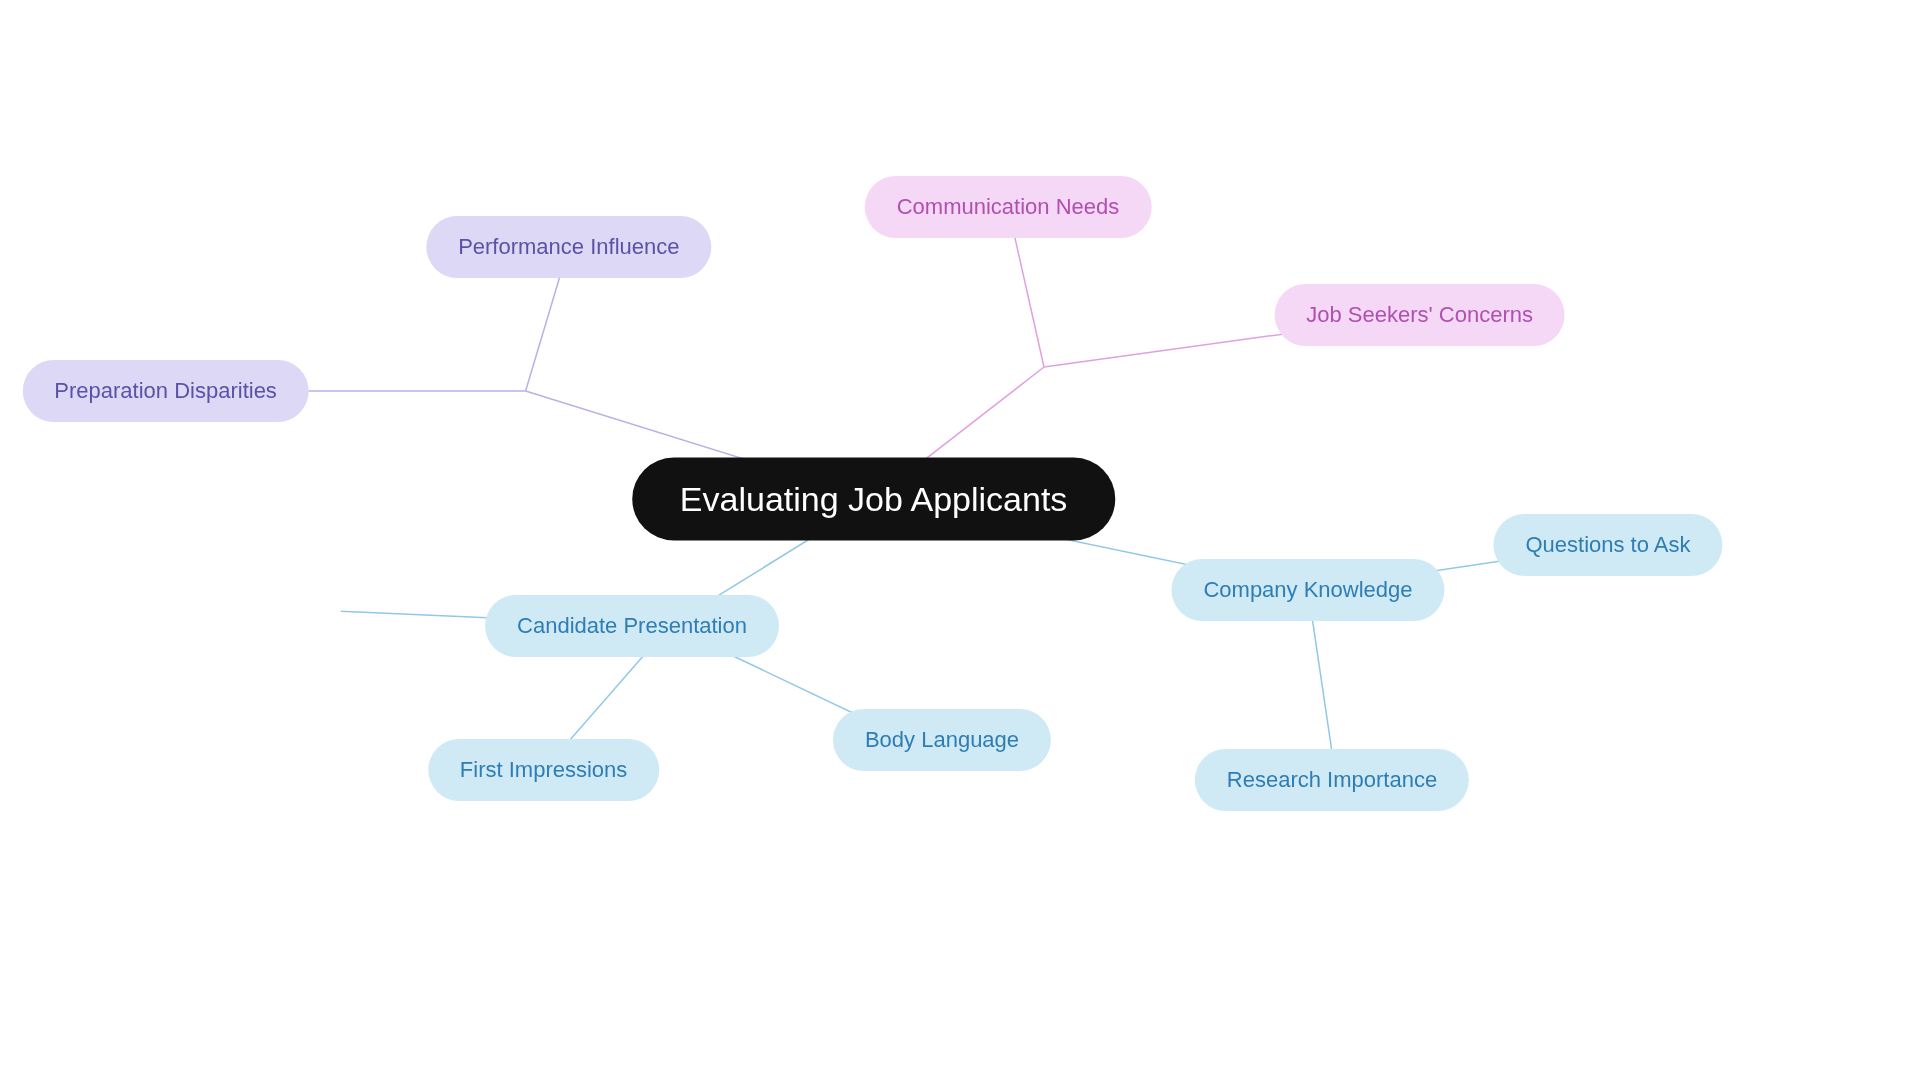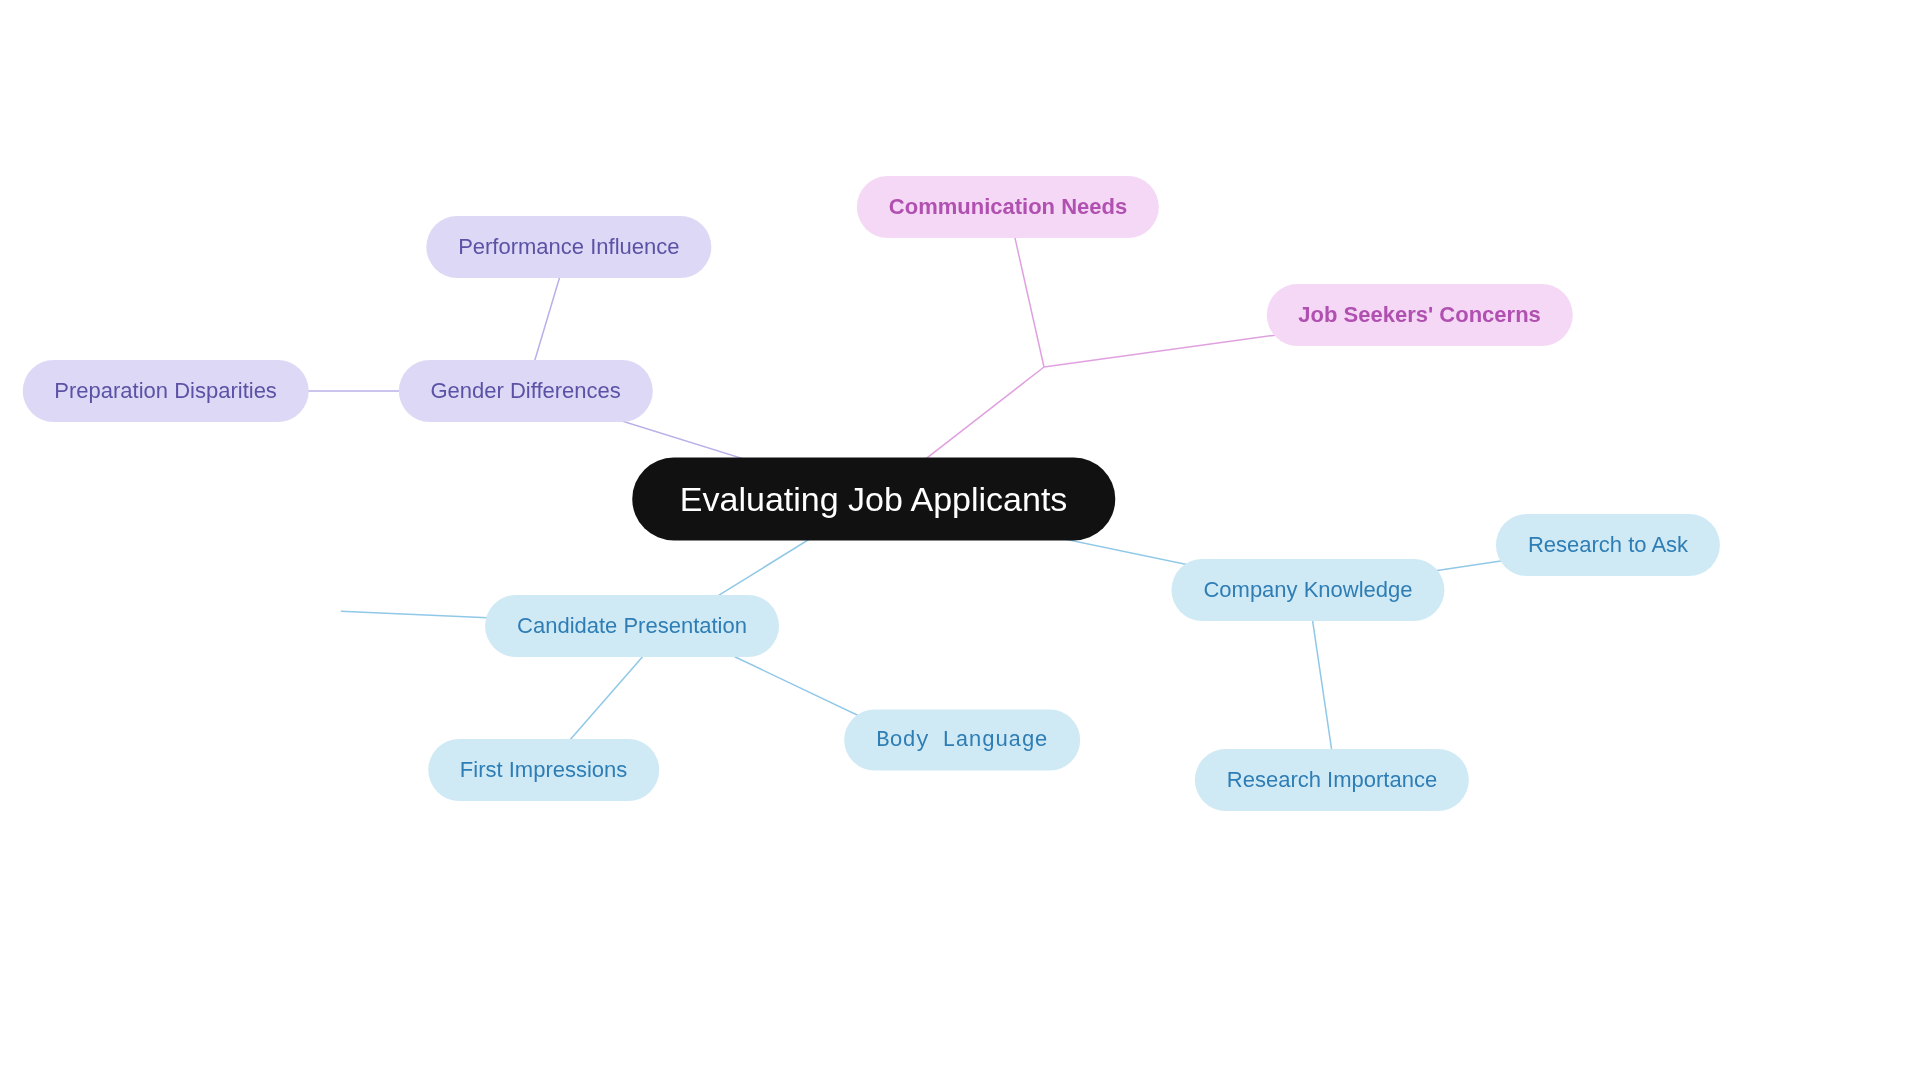--- a/index.html
+++ b/index.html
@@ -47,21 +47,20 @@
     }
     .node-purple {
       background: #ddd8f5;
       color: #5a52a5;
       border: none;
     }
     .node-pink {
       background: #f5d8f5;
       color: #b050b0;
       border: none;
-      font-weight: bold;
     }
     .node-blue {
       background: #d0eaf5;
       color: #2e7db5;
       border: none;
     }
   </style>
 </head>
 <body>
 
@@ -75,24 +74,23 @@
       <line x1="1044" y1="367.01666666666665" x2="1419.6" y2="315.27333333333337" stroke="#e0a0e0" stroke-width="1.5"></line>
       <line x1="873.6" y1="499.3833333333333" x2="1308" y2="589.6333333333333" stroke="#90c8e8" stroke-width="1.5"></line>
       <line x1="1308" y1="589.6333333333333" x2="1608" y2="545.11" stroke="#90c8e8" stroke-width="1.5"></line>
       <line x1="1308" y1="589.6333333333333" x2="1332" y2="752.0833333333334" stroke="#90c8e8" stroke-width="1.5"></line>
       <line x1="873.6" y1="499.3833333333333" x2="669.6" y2="625.7333333333333" stroke="#90c8e8" stroke-width="1.5"></line>
       <line x1="669.6" y1="625.7333333333333" x2="340.8" y2="611.2933333333333" stroke="#90c8e8" stroke-width="1.5"></line>
       <line x1="669.6" y1="625.7333333333333" x2="543.6" y2="770.1333333333333" stroke="#90c8e8" stroke-width="1.5"></line>
       <line x1="669.6" y1="625.7333333333333" x2="909.6" y2="740.0500000000001" stroke="#90c8e8" stroke-width="1.5"></line>
     </svg>
 <div class="node node-center" style="left: 873.6px; top: 499.383px;">Evaluating Job Applicants</div>
-    <div class="node node-purple" style="left: 525.6px; top: 391.083px;">Gender Differences</div>
     <div class="node node-purple" style="left: 568.8px; top: 246.683px;">Performance Influence</div>
     <div class="node node-purple" style="left: 165.6px; top: 391.083px;">Preparation Disparities</div>
     <div class="node node-pink" style="left: 1008px; top: 206.973px;">Communication Needs</div>
     <div class="node node-pink" style="left: 1419.6px; top: 315.273px;">Job Seekers' Concerns</div>
     <div class="node node-blue" style="left: 1308px; top: 589.633px;">Company Knowledge</div>
-    <div class="node node-blue" style="left: 1608px; top: 545.11px;">Research to Ask</div>
+    <div class="node node-blue" style="left: 1608px; top: 545.11px;">Questions to Ask</div>
     <div class="node node-blue" style="left: 1332px; top: 752.083px; margin-top: 28px;">Research Importance</div>
     <div class="node node-blue" style="left: 632px; top: 625.733px;">Candidate Presentation</div>
     <div class="node node-blue" style="left: 543.6px; top: 770.133px;">First Impressions</div>
-    <div class="node node-blue" style="left: 962px; top: 740.05px; font-family: Liberation Mono, monospace;">Body Language</div>
+    <div class="node node-blue" style="left: 942px; top: 740.05px;">Body Language</div>
   </div>
 
 </body></html>

